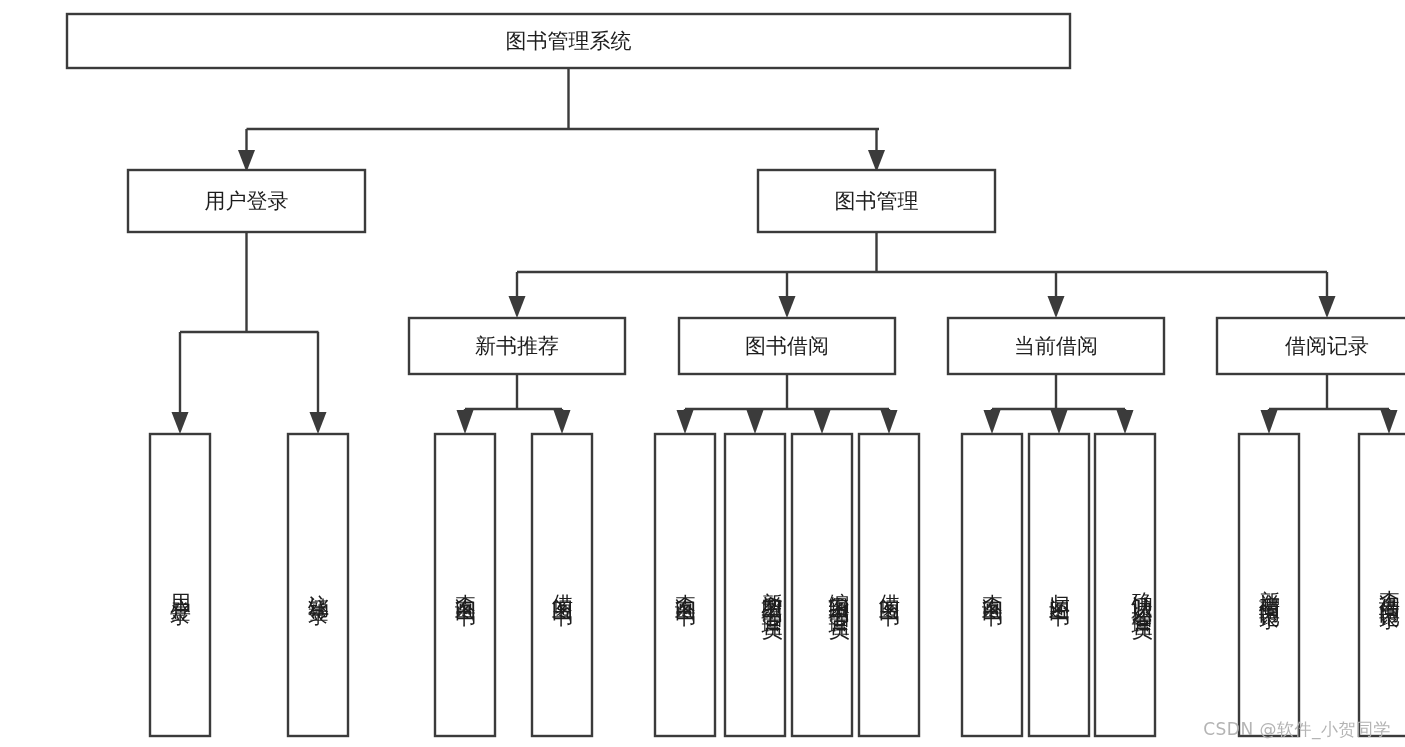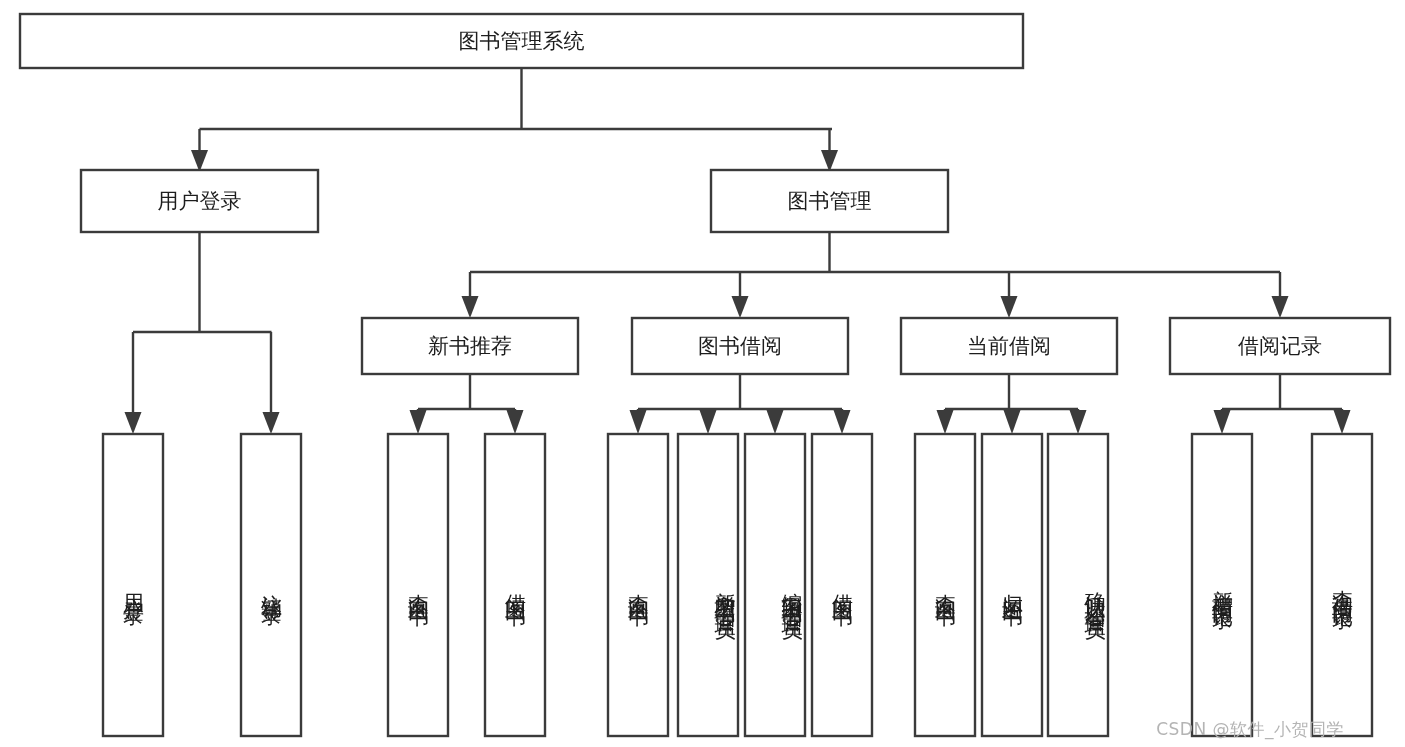--- a/index.html
+++ b/index.html
@@ -11,20 +11,21 @@
     width: 1405px;
     height: 747px;
     font-family: "DejaVu Sans", "Liberation Sans", sans-serif;
     overflow: hidden;
   }
   #diagram-root {
     position: relative;
     width: 1358px;
     height: 747px;
     background: #ffffff;
+    margin-left: 47px;
   }
   svg.diagram-canvas {
     position: absolute;
     left: 0;
     top: 0;
     width: 1405px;
     height: 747px;
     display: block;
   }
   .node-box {

